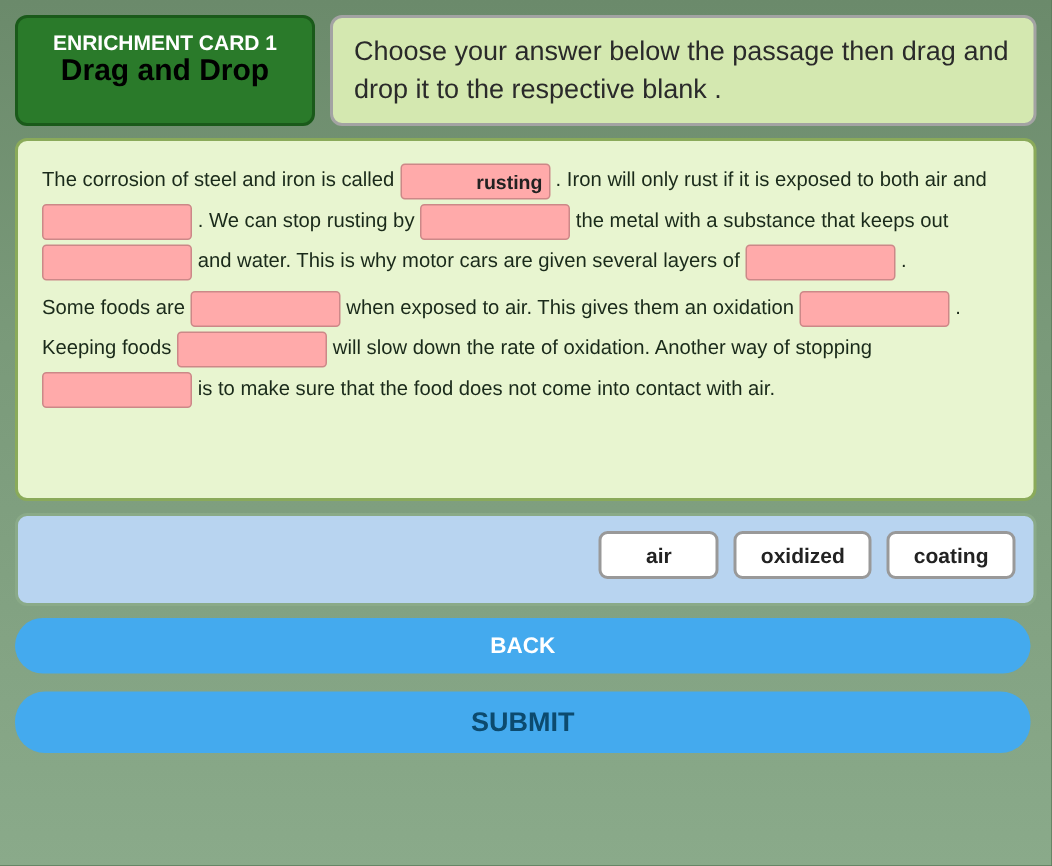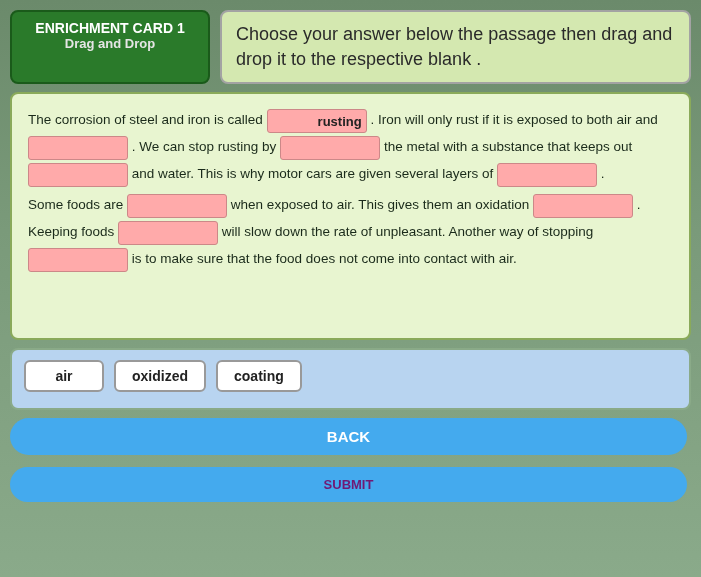--- a/index.html
+++ b/index.html
@@ -46,23 +46,23 @@
       border: 2px solid #1a5a1a;
     }
 
     .card-title .line1 {
       font-size: 14px;
       font-weight: bold;
       color: #ffffff;
     }
 
     .card-title .line2 {
-      font-size: 13px;
-      font-weight: bold;
-      color: #e5e5e5;
+      font-size: 20px;
+      font-weight: bold;
+      color: #000000;
     }
 
     .instructions {
       background: #d4e8b0;
       border: 2px solid #a3a3a3;
       border-radius: 8px;
       padding: 10px 14px;
       font-size: 18px;
       color: #2a2a2a;
       flex: 1;
@@ -112,21 +112,21 @@
       background: #b8d4f0;
       border: 2px solid #8aaa88;
       border-radius: 8px;
       padding: 10px 12px;
       margin-bottom: 8px;
     }
 
     .answer-row {
       display: flex;
       gap: 10px;
-      justify-content: flex-start;
+      justify-content: flex-end;
       margin-bottom: 6px;
     }
 
     .answer-token {
       background: #ffffff;
       border: 2px solid #999;
       border-radius: 6px;
       padding: 6px 16px;
       font-size: 14px;
       font-weight: bold;
@@ -151,25 +151,25 @@
       border: none;
       border-radius: 20px;
       padding: 10px 28px;
       font-size: 15px;
       font-weight: bold;
       cursor: pointer;
     }
 
     .btn-submit {
       background: #44aaee;
-      color: #701a75;
+      color: #0c4a6e;
       border: none;
       border-radius: 20px;
       padding: 10px 28px;
-      font-size: 13px;
+      font-size: 18px;
       font-weight: bold;
       cursor: pointer;
     }
 
     .passage-text {
       font-family: 'Comic Sans MS', cursive, sans-serif;
       font-size: 13.5px;
     }
   </style>
 </head>
@@ -201,21 +201,21 @@
       <span class="blank"></span>
       <span>.</span>
     </div>
     <div class="passage-text" style="margin-top:4px;">
       <span>Some foods are</span>
       <span class="blank"></span>
       <span>when exposed to air. This gives them an oxidation</span>
       <span class="blank"></span>
       <span>. Keeping foods</span>
       <span class="blank"></span>
-      <span>will slow down the rate of unpleasant. Another way of stopping</span>
+      <span>will slow down the rate of oxidation. Another way of stopping</span>
       <span class="blank"></span>
       <span>is to make sure that the food does not come into contact with air.</span>
     </div>
   </div>
 
   <div class="answer-area">
     <div class="answer-row">
       <div class="answer-token">air</div>
       <div class="answer-token">oxidized</div>
       <div class="answer-token">coating</div>

